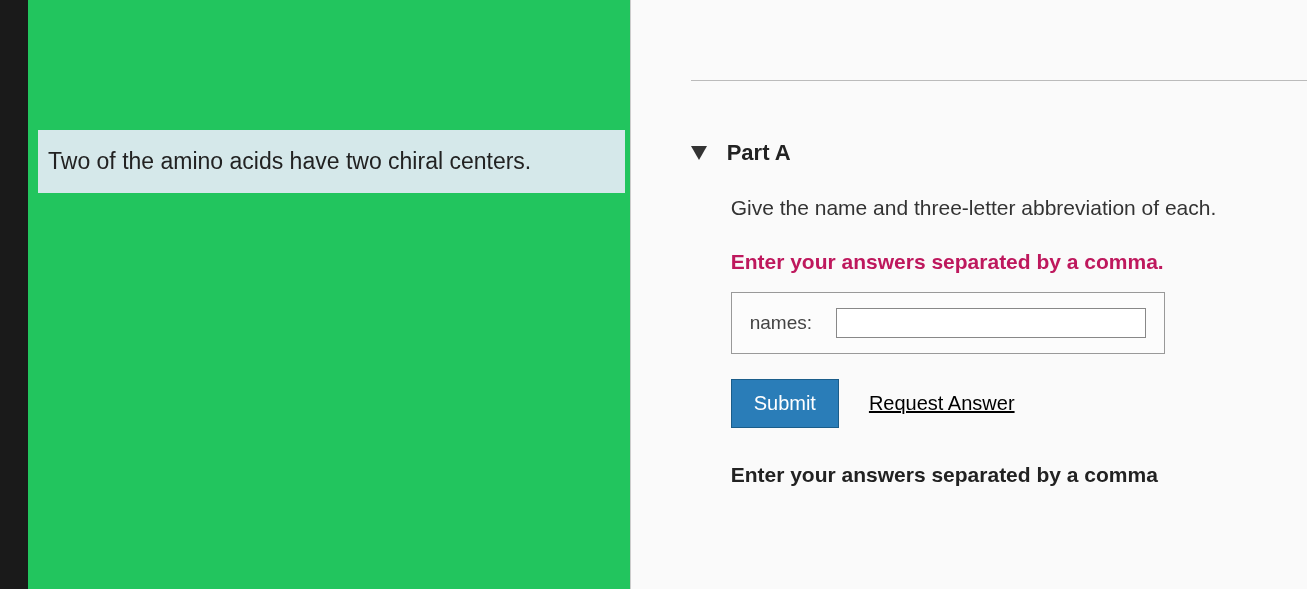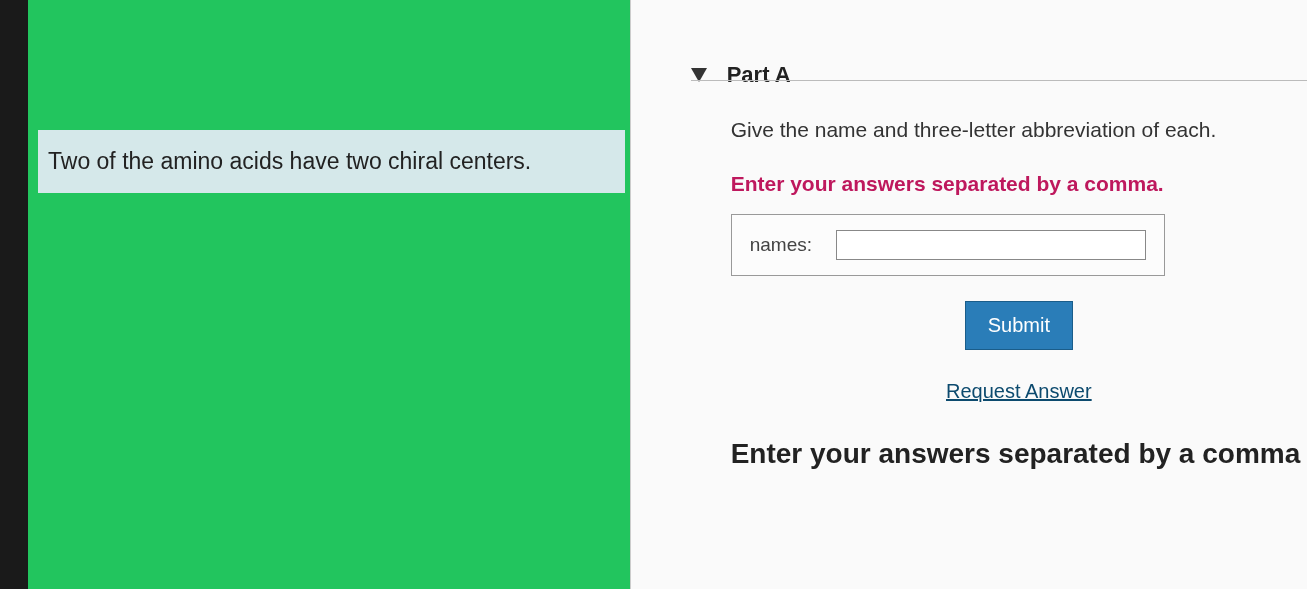--- a/index.html
+++ b/index.html
@@ -30,21 +30,21 @@
       padding: 18px 10px 18px 10px;
       font-size: 23px;
       color: #222;
     }
     .right-panel {
       width: 734px;
       height: 100%;
       background: #fafafa;
       border-left: 1px solid #ccc;
       padding-left: 60px;
-      padding-top: 32px;
+      padding-top: 110px;
       position: relative;
     }
     .right-panel::before {
       content: "";
       position: absolute;
       left: 60px;
       right: 0;
       top: 80px;
       border-top: 1px solid #bbb;
     }
@@ -103,40 +103,39 @@
       background: #fff;
       height: 30px;
       width: 310px;
       padding: 4px 6px;
       font-size: 18px;
     }
     .action-row {
       display: flex;
       align-items: center;
       gap: 30px;
-      flex-direction: column;
     }
     .submit-btn {
       background: #2a7db8;
       color: #fff;
       border: 1px solid #1a5d8a;
       padding: 12px 22px;
       font-size: 20px;
       cursor: pointer;
       font-family: inherit;
     }
     .request-link {
-      color: #0c4a6e;
+      color: #000000;
       text-decoration: underline;
       font-size: 20px;
       cursor: pointer;
     }
     .cutoff-text {
       font-weight: bold;
-      font-size: 28px;
+      font-size: 21px;
       color: #222;
       margin-top: 35px;
       padding-left: 40px;
     }
   </style>
 </head>
 <body>
 
 <div class="left-panel">
   <div class="question-box">Two of the amino acids have two chiral centers.</div>

